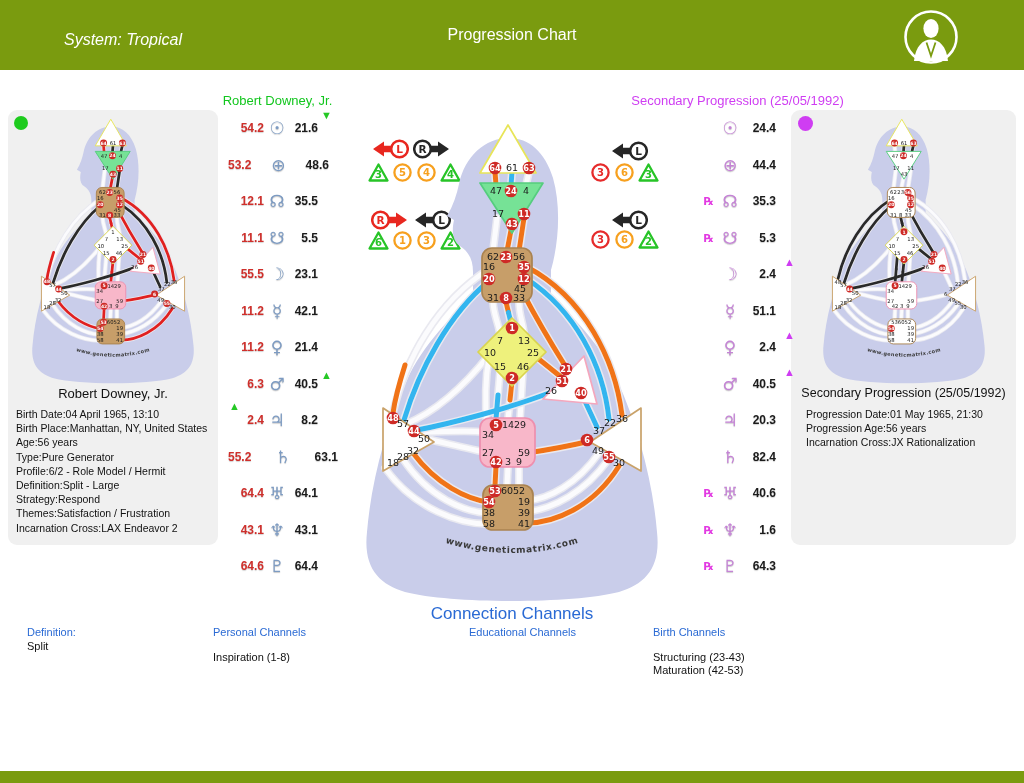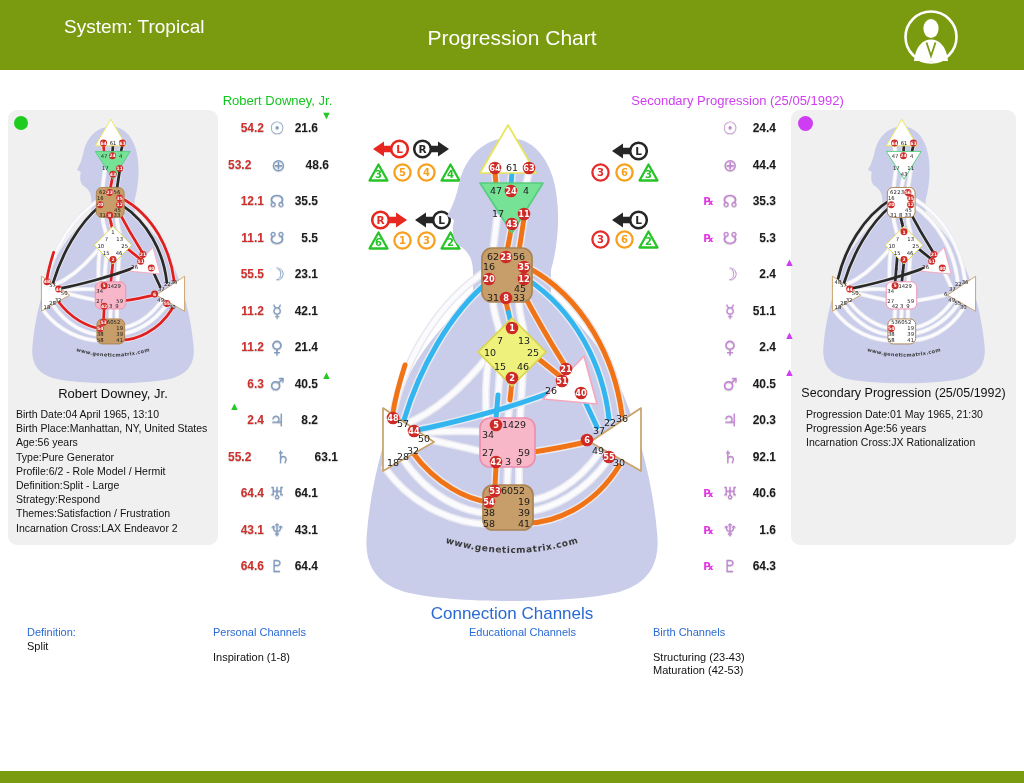--- a/index.html
+++ b/index.html
@@ -1,22 +1,22 @@
 <!DOCTYPE html>
 <html><head>
 <meta charset="utf-8">
 <style>
   html,body{margin:0;padding:0;background:#fff;}
   .page{position:relative;width:1024px;height:783px;background:#ffffff;
         font-family:"Liberation Sans","DejaVu Sans",sans-serif;overflow:hidden;}
   
   .topbar{position:absolute;left:0;top:0;width:1024px;height:70px;background:#7a9b0f;}
-  .sys{position:absolute;left:64px;top:16px;color:#ffffff;font-size:19px;}
+  .sys{position:absolute;left:64px;top:31px;color:#ffffff;font-size:16px;font-style:italic;}
   .title{position:absolute;left:0;top:26px;width:1024px;text-align:center;color:#ffffff;
-         font-size:21px;font-weight:normal;margin:0;}
+         font-size:16px;font-weight:normal;margin:0;}
   .avatar{position:absolute;left:903px;top:9px;width:56px;height:56px;cursor:pointer;}
   
   .chart-title{position:absolute;top:93px;width:235px;text-align:center;font-size:13px;}
   .chart-title.green{left:160px;color:#12c61e;}
   .chart-title.magenta{left:620px;color:#cf3df2;}
   
   .panel{position:absolute;top:110px;height:435px;background:#f0f0f0;border-radius:9px;}
   .panel.left{left:8px;width:210px;}
   .panel.right{left:791px;width:225px;}
   .dot{position:absolute;border-radius:50%;}
@@ -576,21 +576,21 @@
         <span class="pv rval">40.5</span>
       </div>
       <div class="planet-row" style="left: 704px; width: 72px; top: 408px;">
         <span class="retro"></span>
         <span class="glyph purple">♃</span>
         <span class="pv rval">20.3</span>
       </div>
       <div class="planet-row" style="left: 704px; width: 72px; top: 445px;">
         <span class="retro"></span>
         <span class="glyph purple">♄</span>
-        <span class="pv rval">92.1</span>
+        <span class="pv rval">82.4</span>
       </div>
       <div class="planet-row" style="left: 704px; width: 72px; top: 481px;">
         <span class="retro">℞</span>
         <span class="glyph purple">♅</span>
         <span class="pv rval">40.6</span>
       </div>
       <div class="planet-row" style="left: 704px; width: 72px; top: 518px;">
         <span class="retro">℞</span>
         <span class="glyph purple">♆</span>
         <span class="pv rval">1.6</span>

